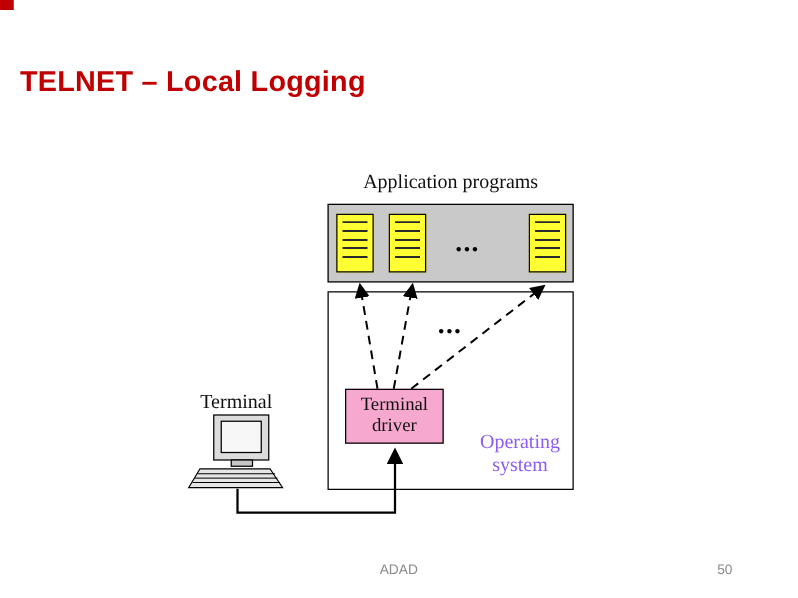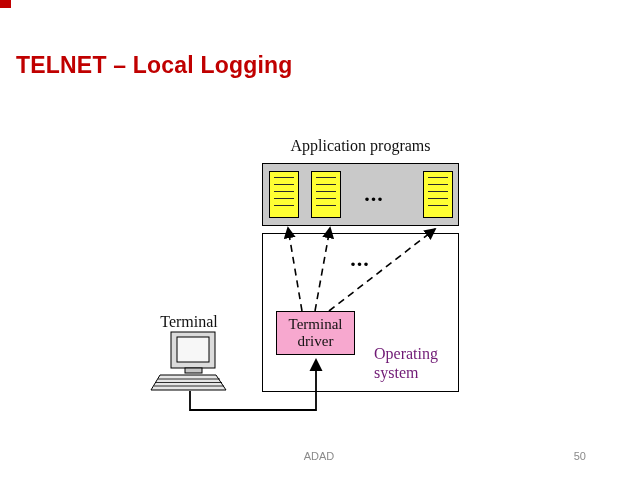--- a/index.html
+++ b/index.html
@@ -50,22 +50,22 @@
   }
   .driver-box {
     position:absolute; left:276px; top:311px; width:79px; height:44px;
     background:var(--driver-pink, #f7a8cf); border:1px solid #000;
     box-sizing:border-box; display:flex; align-items:center; justify-content:center;
     text-align:center; font-size:15px; line-height:1.15; white-space:pre-line;
     color:#111;
   }
   .os-label {
     position:absolute; left:374px; top:344px; width:84px;
-    font-size:16px; line-height:1.2; white-space:pre-line;
-    color:#701a75;
+    text-align:center; font-size:16px; line-height:1.2; white-space:pre-line;
+    color:#8b5cf6;
   }
   .terminal-label {
     position:absolute; left:152px; top:313px; width:74px;
     text-align:center; font-size:16px; color:#111;
   }
   .overlay {
     position:absolute; left:0; top:0; width:638px; height:478px;
     pointer-events:none;
   }
   .footer {

